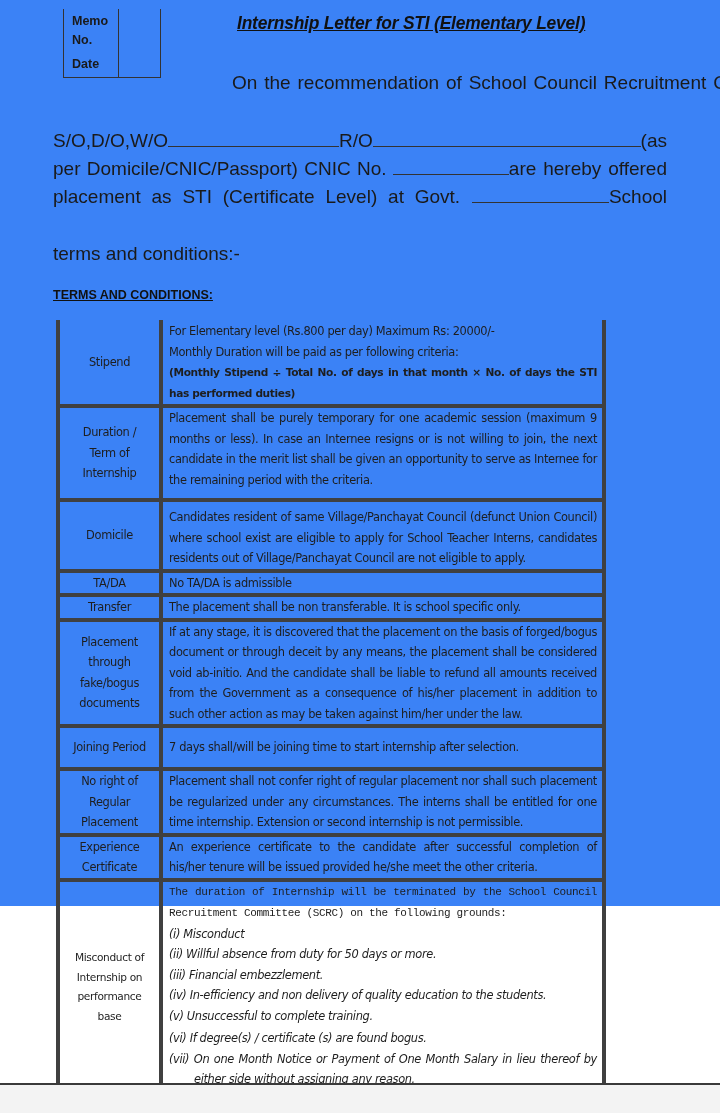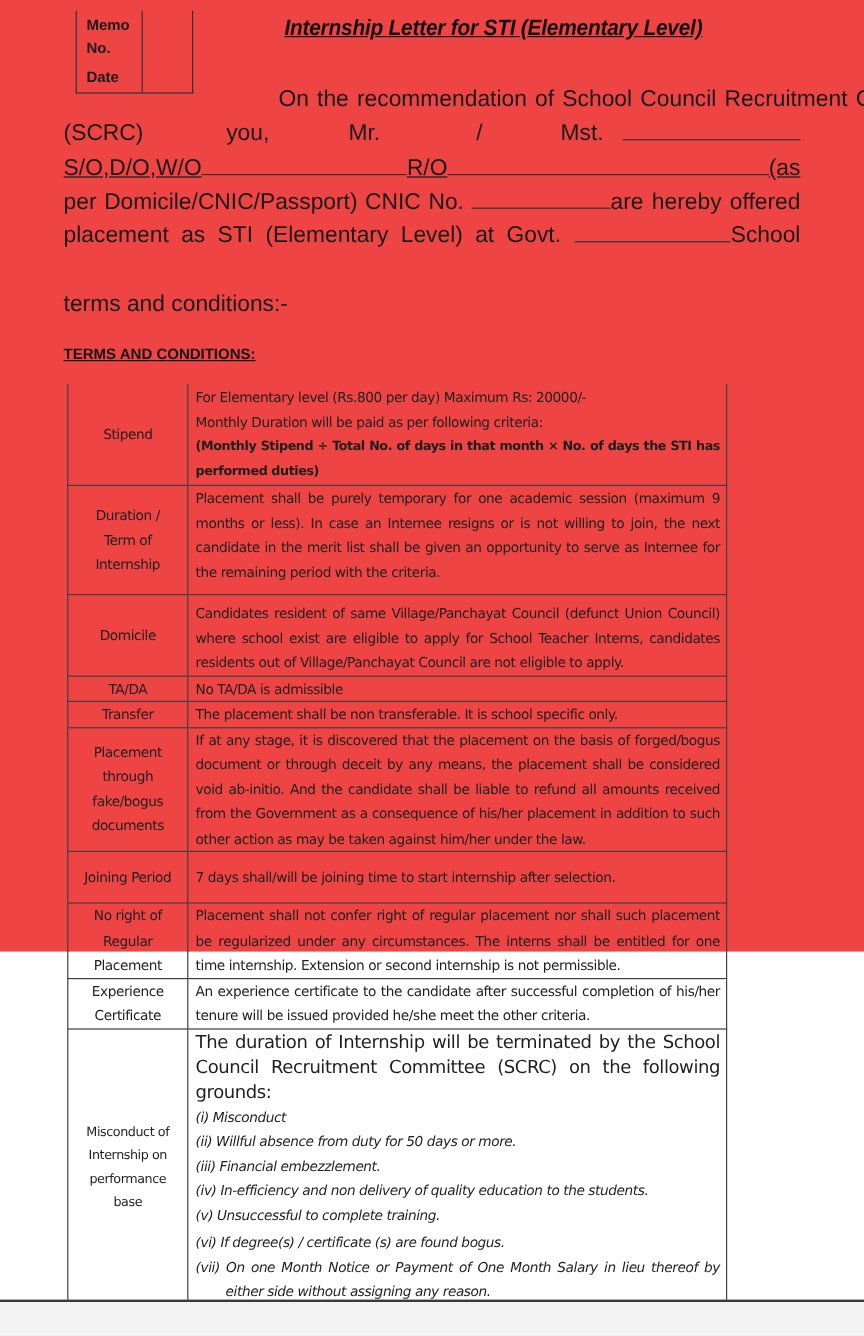--- a/index.html
+++ b/index.html
@@ -12,22 +12,22 @@
       height: 1113px;
       position: relative;
       overflow: hidden;
       color: #1a1a1a;
       font-family: "Liberation Sans", sans-serif;
     }
     .page {
       position: absolute;
       left: 0; top: 0;
       width: 720px;
-      height: 793px;
-      background: #ef4444;
+      height: 906px;
+      background: #3b82f6;
     }
     .bottom-bar {
       position: absolute;
       left: 0; top: 1083px;
       width: 720px;
       height: 30px;
       background: #f3f3f3;
       border-top: 2px solid #3a3a3a;
     }
 
@@ -107,21 +107,21 @@
       left: 56px;
       top: 320px;
       width: 550px;
       border-collapse: collapse;
       font-family: "DejaVu Sans", sans-serif;
       font-size: 11.4px;
       color: #1e1e1e;
       letter-spacing: -0.35px;
     }
     .terms-table td {
-      border: 1px solid #404040;
+      border: 4px solid #404040;
       vertical-align: middle;
       padding: 0;
     }
     .terms-table tr:first-child td { border-top: none; }
     .terms-table td.label {
       width: 95px;
       text-align: center;
       line-height: 20.5px;
       padding: 0 2px;
     }
@@ -132,22 +132,23 @@
     }
     .terms-table td.content .bold {
       font-weight: bold;
       font-size: 10.6px;
     }
     .terms-table td.label.small {
       font-size: 10.6px;
       line-height: 19.5px;
     }
     .terms-table td.content.small-intro .intro {
-      font-size: 15px;
+      font-size: 11px;
       line-height: 21px;
+      font-family: Liberation Mono, monospace;
     }
     .terms-table .ground {
       display: block;
       line-height: 20.5px;
       font-style: italic;
     }
     .terms-table .ground.hang {
       padding-left: 25px;
       text-indent: -25px;
     }
@@ -165,35 +166,22 @@
     </div>
     <div class="memo-values"></div>
   </div>
 
   <div class="doc-title">Internship Letter for STI (Elementary Level)</div>
 
   <div class="line" style="top:74px; left:232px; width:435px; justify-content:space-between;">
     <span style="word-spacing:1.6px;">On the recommendation of School Council Recruitment Committee</span>
   </div>
 
-  <div class="line" style="top:103px;">
-    <span>(SCRC)</span>
-    <span style="width:69px;display:inline-block"></span>
-    <span>you,</span>
-    <span style="width:66px;display:inline-block"></span>
-    <span>Mr.</span>
-    <span style="width:80px;display:inline-block"></span>
-    <span>/</span>
-    <span style="width:65px;display:inline-block"></span>
-    <span>Mst.</span>
-    <span class="spacer"></span>
-    <span class="blank" style="width:148px"></span>
-  </div>
-
-  <div class="line" style="top:132px;text-decoration:underline;">
+
+  <div class="line" style="top:132px;">
     <span>S/O,D/O,W/O</span>
     <span class="blank" style="width:171px"></span>
     <span>R/O</span>
     <span class="blank" style="flex:1"></span>
     <span>(as</span>
   </div>
 
   <div class="line" style="top:160px;">
     <span>per</span>
     <span style="width:11px;display:inline-block"></span>
@@ -212,21 +200,21 @@
     <span>offered</span>
   </div>
 
   <div class="line" style="top:188px;">
     <span>placement</span>
     <span style="width:15px;display:inline-block"></span>
     <span>as</span>
     <span style="width:15px;display:inline-block"></span>
     <span>STI</span>
     <span style="width:15px;display:inline-block"></span>
-    <span>(Elementary</span>
+    <span>(Certificate</span>
     <span style="width:15px;display:inline-block"></span>
     <span>Level)</span>
     <span style="width:15px;display:inline-block"></span>
     <span>at</span>
     <span style="width:15px;display:inline-block"></span>
     <span>Govt.</span>
     <span style="width:17px;display:inline-block"></span>
     <span class="blank" style="width:189px"></span>
     <span class="spacer"></span>
     <span>School</span>

